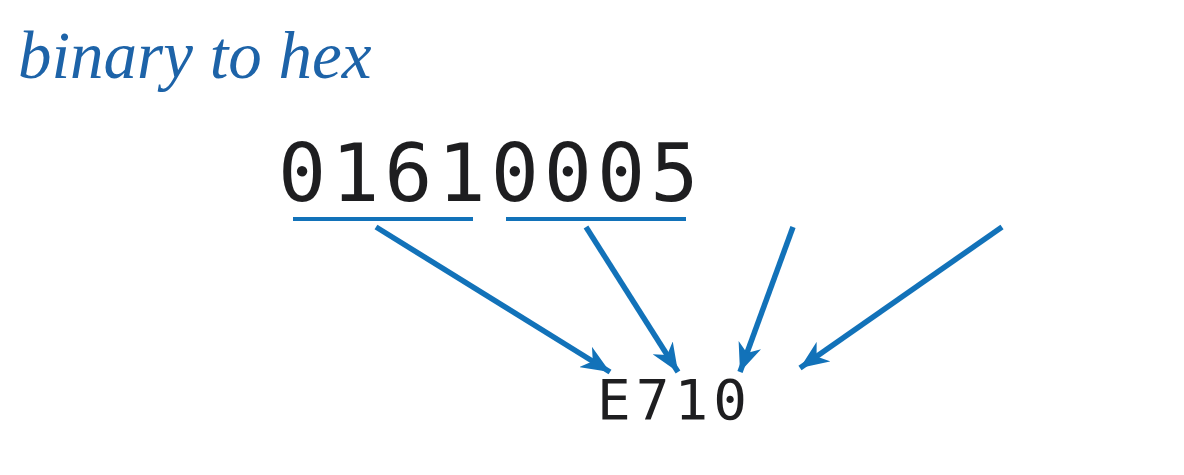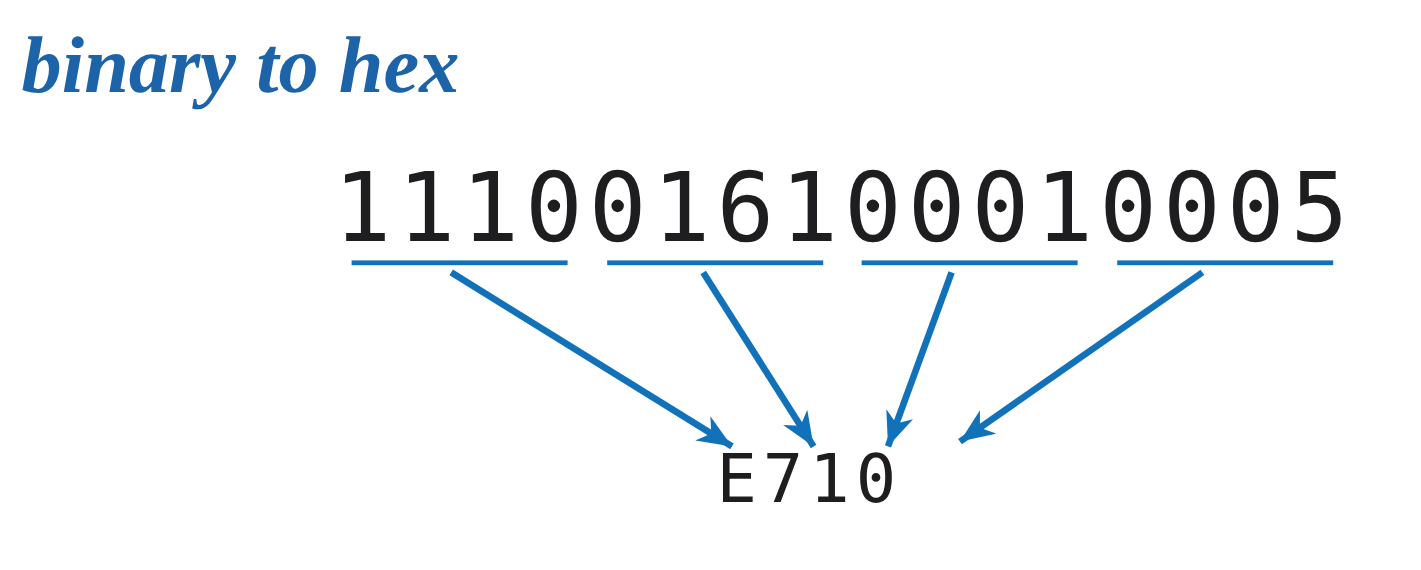--- a/index.html
+++ b/index.html
@@ -19,21 +19,21 @@
     font-family: "DejaVu Sans Mono", monospace;
   }
 
   .fig-title {
     position: absolute;
     left: 18px;
     top: 22px;
     margin: 0;
     font-family: "Liberation Serif", serif;
     font-style: italic;
-    font-weight: 700;
+    font-weight: 400;
     font-size: 67px;
     line-height: 1;
     color: var(--title_blue);
     white-space: nowrap;
   }
 
   .binary-row {
     position: absolute;
     left: 278px;
     top: 134px;
@@ -73,29 +73,21 @@
 </style>
 </head>
 <body>
 
 <div class="canvas">
 
   <h1 class="fig-title">binary to hex</h1>
 
   <div class="binary-row">
     <div class="bit-group">
-      <span>1110</span>
-      <div class="bit-underline"></div>
-    </div>
-    <div class="bit-group">
       <span>0161</span>
-      <div class="bit-underline"></div>
-    </div>
-    <div class="bit-group">
-      <span>0001</span>
       <div class="bit-underline"></div>
     </div>
     <div class="bit-group">
       <span>0005</span>
       <div class="bit-underline"></div>
     </div>
   </div>
 
   <svg class="arrows-svg" width="1184" height="475" viewBox="0 0 1184 475">
     <defs>

